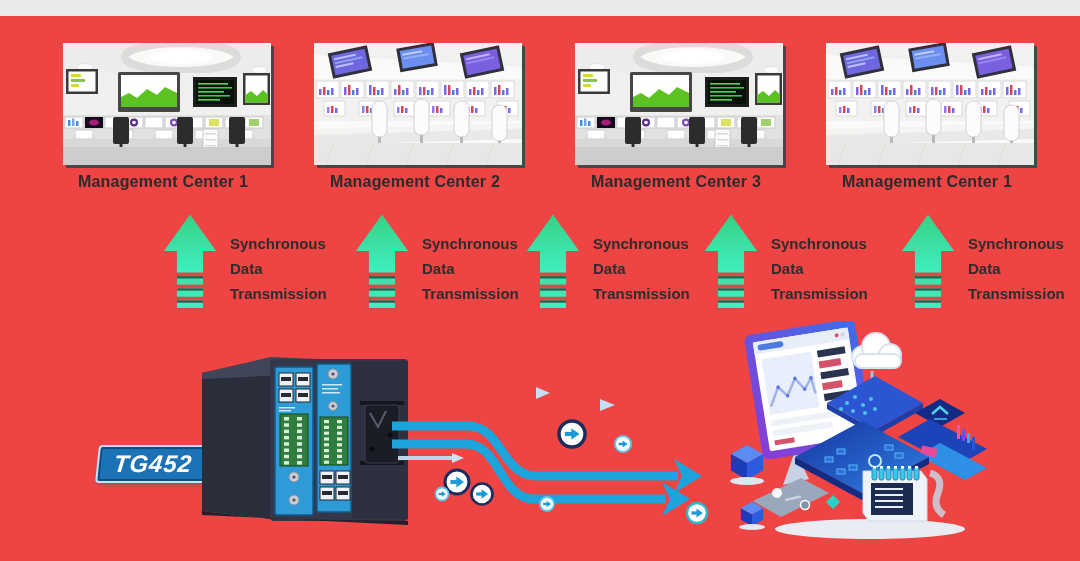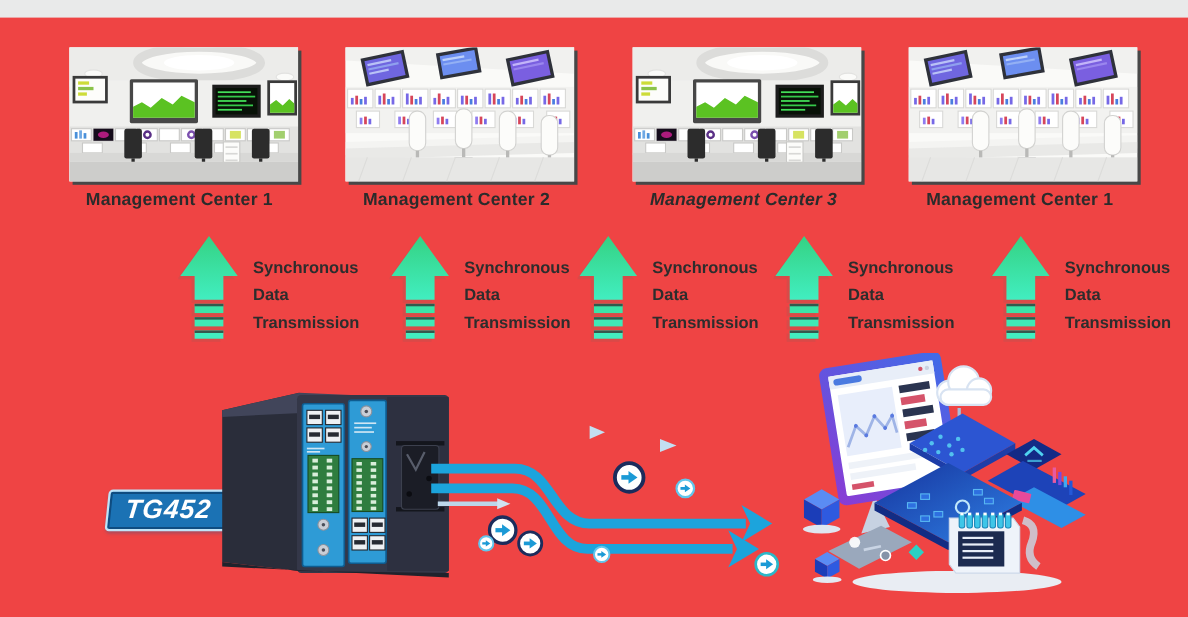--- a/index.html
+++ b/index.html
@@ -7,21 +7,21 @@
   .stage{position:relative;width:1080px;height:561px;background:#ef4444;overflow:hidden;margin:16px auto;padding-left:19px;}
 
   
   .mc-card{position:absolute;top:27px;width:208px;height:122px;margin:0;padding:0;
            background:#f6f6f4;box-shadow:3px 3px 0 0 #474747;overflow:hidden;}
   .mc-card svg{display:block;width:100%;height:100%;}
   .c1{left:63px;} .c2{left:314px;} .c3{left:575px;} .c4{left:826px;}
 
   .mc-label{position:absolute;top:157px;width:208px;text-align:center;
             font-size:16px;font-weight:bold;color:#2b2b2b;letter-spacing:.2px;}
-  .l1{left:59px;} .l2{left:311px;} .l3{left:572px;font-style:italic;} .l4{left:823px;}
+  .l1{left:59px;} .l2{left:311px;} .l3{left:572px;} .l4{left:823px;}
 
   
   .sync{position:absolute;top:193px;height:115px;display:flex;align-items:flex-start;}
   .g1{left:162px;} .g2{left:354px;} .g3{left:525px;} .g4{left:703px;} .g5{left:900px;}
   .up-arrow{width:56px;height:112px;flex:none;}
   .up-arrow svg{display:block;width:56px;height:112px;}
   .sync-text{margin-left:12px;margin-top:22px;font-size:15px;font-weight:bold;
              color:#2d2d2d;line-height:25px;white-space:nowrap;}
 
   

